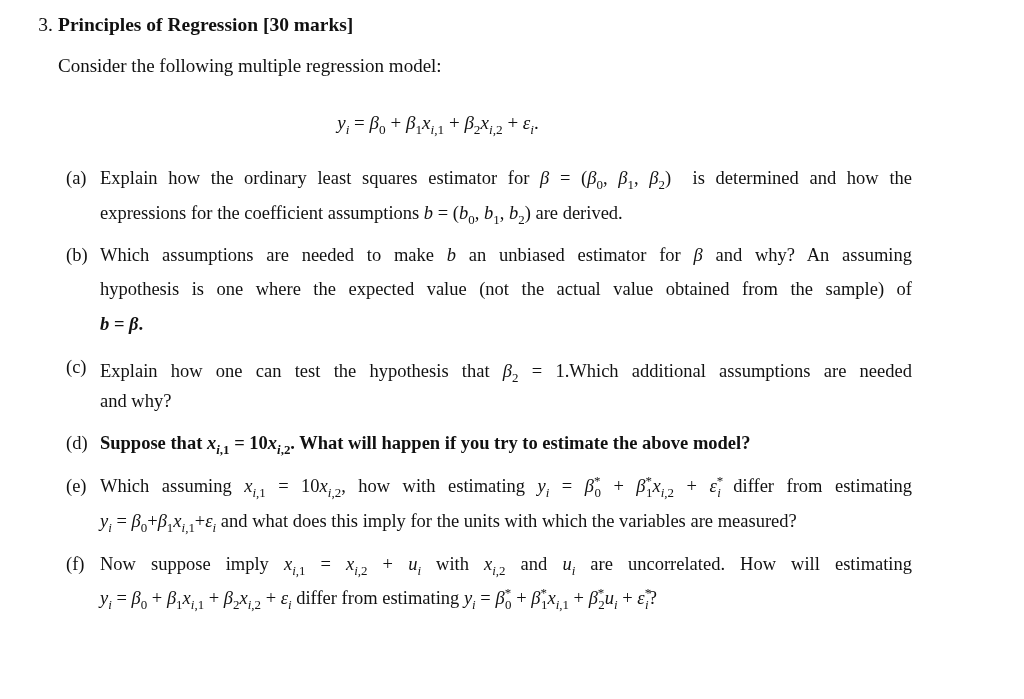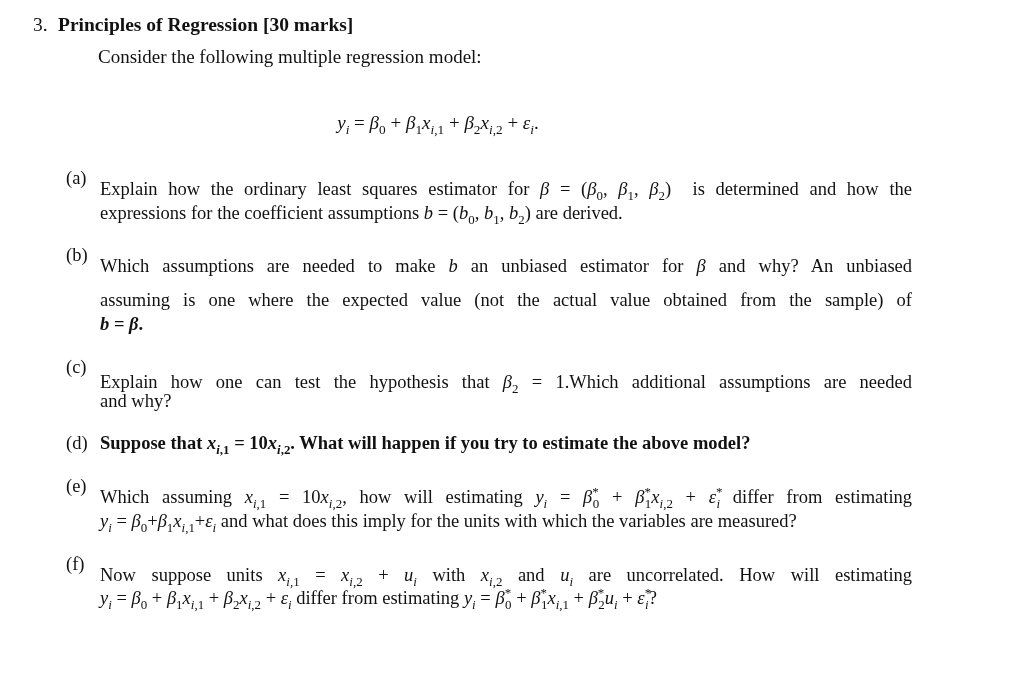--- a/index.html
+++ b/index.html
@@ -14,30 +14,30 @@
       overflow: hidden;
       font-family: "DejaVu Serif", "Liberation Serif", serif;
       color: #111111;
     }
     .heading {
       position: absolute;
       left: 33px;
       top: 14px;
       font-size: 19.5px;
       font-family: "Liberation Serif", serif;
+      text-align: center;
     }
     .heading .num { display: inline-block; width: 25px; }
     .heading .title { font-weight: bold; }
     .intro {
       position: absolute;
       left: 58px;
-      top: 46px;
+      top: 55px;
       font-size: 19px;
       font-family: "Liberation Serif", serif;
-      margin-left: 40px;
     }
     .equation {
       position: absolute;
       left: 0;
       width: 876px;
       top: 112px;
       text-align: center;
       font-size: 19px;
       font-family: "Liberation Serif", serif;
       padding-left: 0px;
@@ -69,21 +69,20 @@
       left: 34px;
       width: 812px;
       white-space: nowrap;
       height: 24px;
       line-height: 24px;
     }
     .item .line.justify {
       text-align: justify;
       text-align-last: justify;
       white-space: normal;
-      margin-top: 11px;
     }
     .item .label { line-height: 24px; }
   </style>
 </head>
 <body>
 
 <div class="heading">
   <span class="num">3.</span><span class="title">Principles of Regression [30 marks]</span>
 </div>
 
@@ -107,24 +106,24 @@
   </div>
 </div>
 
 <div class="item" style="top:243px;">
   <span class="label">(b)</span>
   <div class="line justify" style="top:0;">
     <span>Which assumptions are needed to make</span>
     <span class="m">b</span>
     <span>an unbiased estimator for</span>
     <span class="m">β</span>
-    <span>and why? An unbiased</span>
+    <span>and why? An assuming</span>
   </div>
   <div class="line justify" style="top:34px;">
-    <span>assuming is one where the expected value (not the actual value obtained from the sample) of</span>
+    <span>hypothesis is one where the expected value (not the actual value obtained from the sample) of</span>
   </div>
   <div class="line" style="top:69px;font-weight:bold;">
     <span class="m">b</span> = <span class="m">β</span>.
   </div>
 </div>
 
 <div class="item" style="top:355px;">
   <span class="label">(c)</span>
   <div class="line justify" style="top:4px;">
     <span>Explain how one can test the hypothesis that</span>
@@ -143,34 +142,34 @@
     <span class="m">x</span><sub><span class="m">i</span>,1</sub> = 10<span class="m">x</span><sub><span class="m">i</span>,2</sub>.
     <span>What will happen if you try to estimate the above model?</span>
   </div>
 </div>
 
 <div class="item" style="top:474px;">
   <span class="label">(e)</span>
   <div class="line justify" style="top:0;">
     <span>Which assuming</span>
     <span class="m">x</span><sub><span class="m">i</span>,1</sub> = 10<span class="m">x</span><sub><span class="m">i</span>,2</sub>,
-    <span>how will estimating</span>
+    <span>how with estimating</span>
     <span class="m">y</span><sub><span class="m">i</span></sub> = <span class="m">β</span><sup>*</sup><sub style="margin-left:-6px;">0</sub> + <span class="m">β</span><sup>*</sup><sub style="margin-left:-6px;">1</sub><span class="m">x</span><sub><span class="m">i</span>,2</sub> + <span class="m">ε</span><sup>*</sup><sub style="margin-left:-6px;"><span class="m">i</span></sub>
     <span>differ from estimating</span>
   </div>
   <div class="line" style="top:35px;">
     <span class="m">y</span><sub><span class="m">i</span></sub> = <span class="m">β</span><sub>0</sub>+<span class="m">β</span><sub>1</sub><span class="m">x</span><sub><span class="m">i</span>,1</sub>+<span class="m">ε</span><sub><span class="m">i</span></sub>
     <span>and what does this imply for the units with which the variables are measured?</span>
   </div>
 </div>
 
 <div class="item" style="top:552px;">
   <span class="label">(f)</span>
   <div class="line justify" style="top:0;">
-    <span>Now suppose units</span>
+    <span>Now suppose imply</span>
     <span class="m">x</span><sub><span class="m">i</span>,1</sub> = <span class="m">x</span><sub><span class="m">i</span>,2</sub> + <span class="m">u</span><sub><span class="m">i</span></sub>
     <span>with</span>
     <span class="m">x</span><sub><span class="m">i</span>,2</sub>
     <span>and</span>
     <span class="m">u</span><sub><span class="m">i</span></sub>
     <span>are uncorrelated. How will estimating</span>
   </div>
   <div class="line" style="top:34px;">
     <span class="m">y</span><sub><span class="m">i</span></sub> = <span class="m">β</span><sub>0</sub> + <span class="m">β</span><sub>1</sub><span class="m">x</span><sub><span class="m">i</span>,1</sub> + <span class="m">β</span><sub>2</sub><span class="m">x</span><sub><span class="m">i</span>,2</sub> + <span class="m">ε</span><sub><span class="m">i</span></sub>
     <span>differ from estimating</span>

